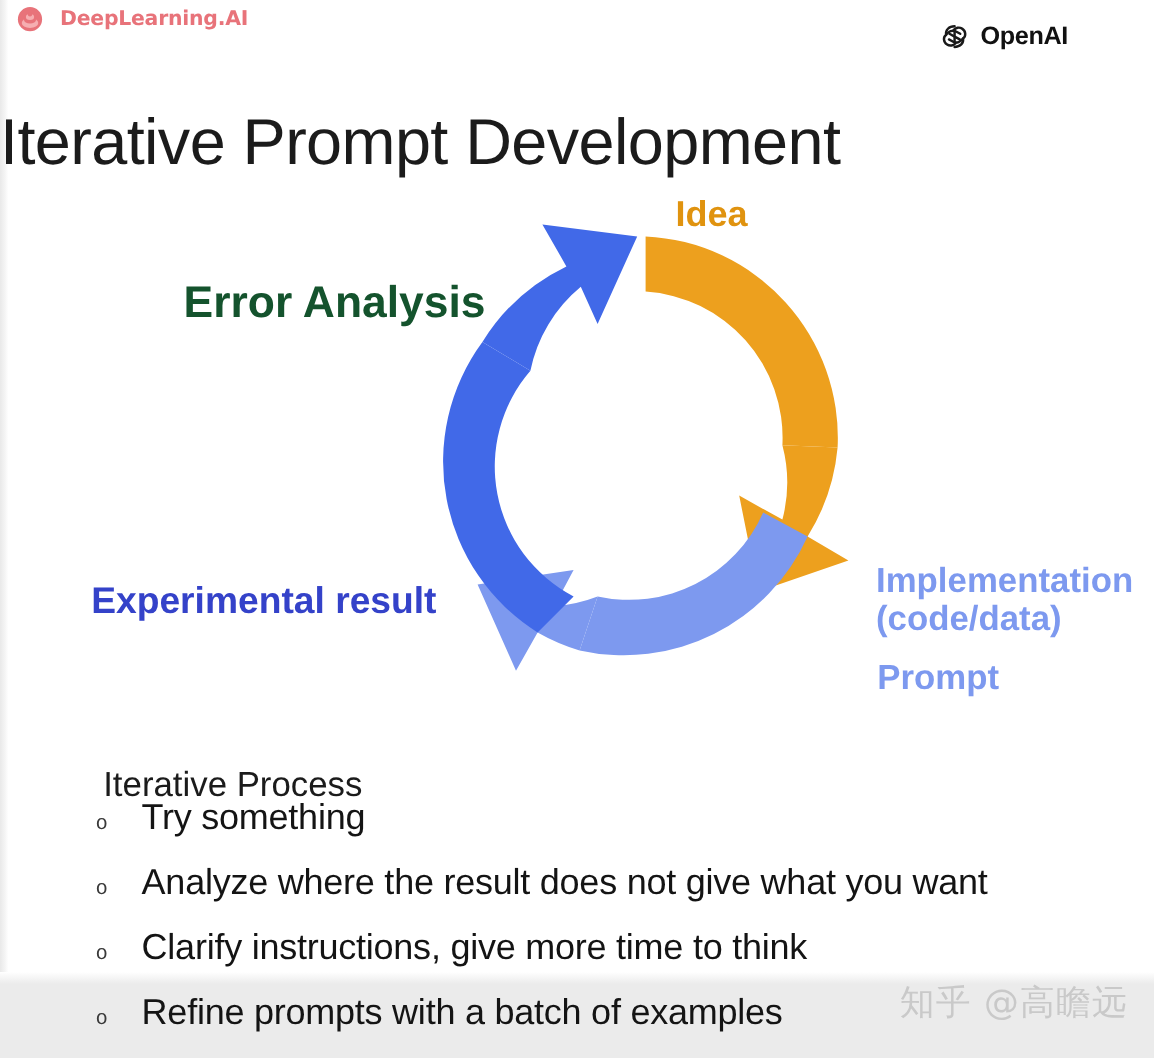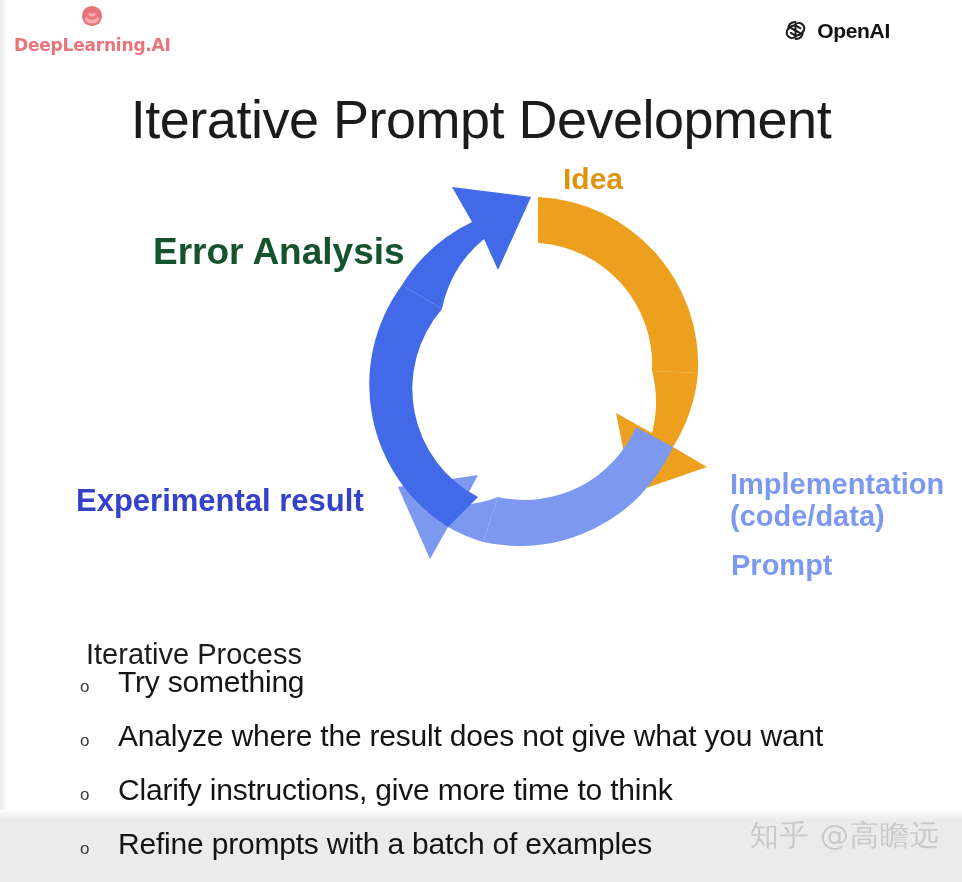--- a/index.html
+++ b/index.html
@@ -37,22 +37,21 @@
     width: 962px; height: 10px;
     background: linear-gradient(to top, #ebebeb, #ffffff);
   }
 
   
   .logo-dl {
     position: absolute;
     left: 14px; top: 5px;
     display: flex;
     align-items: center;
-    gap: 8px;
-    flex-direction: column;
+    gap: 14px;
   }
   .logo-dl-mark { width: 22px; height: 22px; display: block; }
   .logo-dl-text {
     font-size: 17px;
     font-weight: 700;
     color: #e8737a;
     letter-spacing: -0.2px;
     font-family: "DejaVu Sans", sans-serif;
   }
   .logo-oai {
@@ -69,21 +68,20 @@
     color: #111111;
     letter-spacing: -0.3px;
     font-family: "Liberation Sans", sans-serif;
   }
 
   
   .slide-title {
     position: absolute;
     left: 0; top: 88px;
     width: 962px;
-    text-align: center;
     font-size: 54px;
     font-weight: 400;
     color: #1b1b1b;
     letter-spacing: -0.5px;
     font-family: "Liberation Sans", sans-serif;
   }
 
   
   .cycle-wrap {
     position: absolute;

